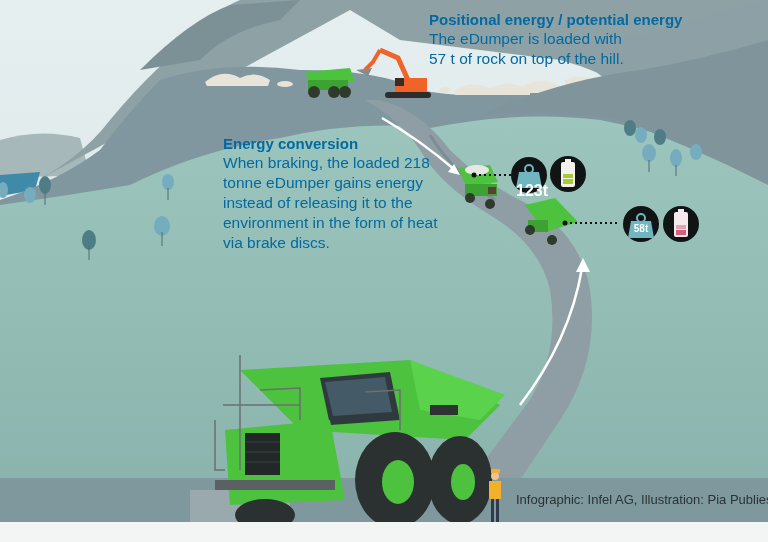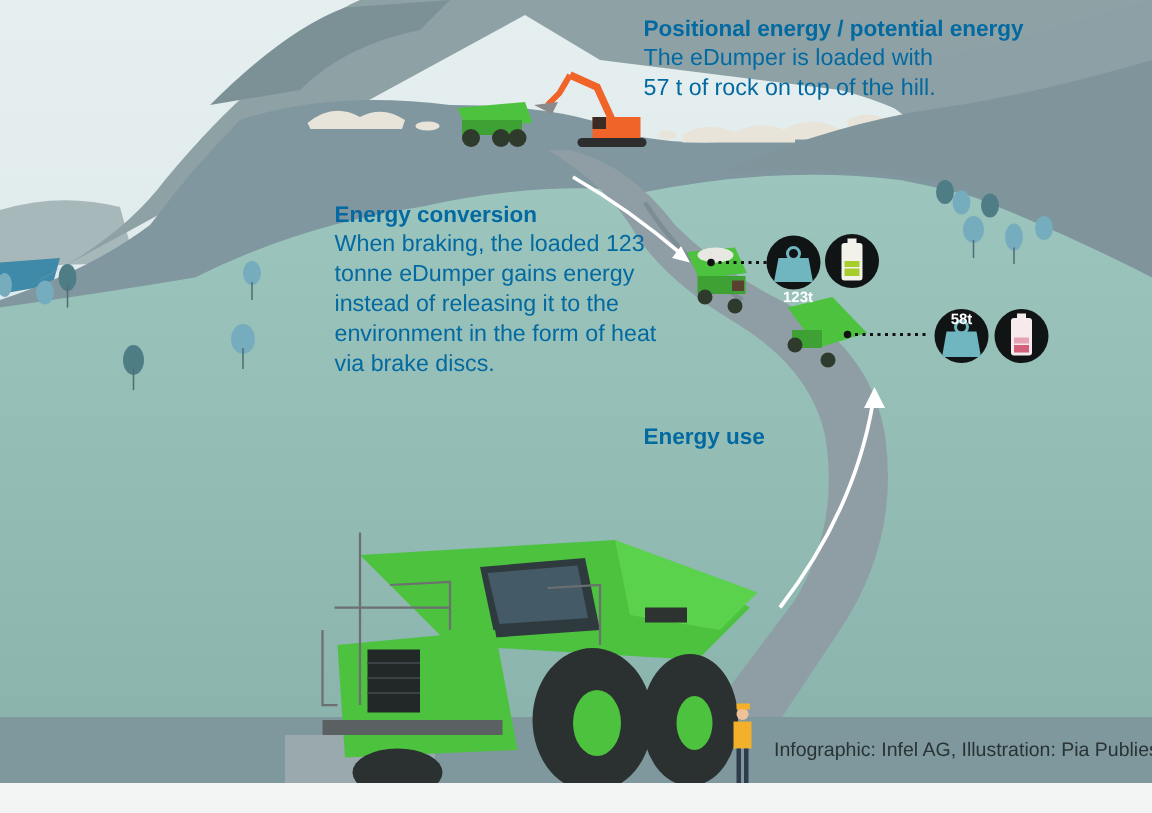--- a/index.html
+++ b/index.html
@@ -189,37 +189,36 @@
 
     <g>
       <circle cx="495" cy="476" r="4" fill="#f0c29a"></circle>
       <rect x="491" y="469" width="9" height="4" fill="#f3b12b"></rect>
       <rect x="489" y="481" width="12" height="18" fill="#f3b12b"></rect>
       <rect x="491" y="499" width="3" height="30" fill="#2f3b4a"></rect>
       <rect x="496" y="499" width="3" height="30" fill="#2f3b4a"></rect>
     </g>
   </svg>
 
-  <div class="txt" style="left:516px; top:193px; width:26px; font-size:10px; color:#ffffff; font-weight:bold; text-align:right;">123t</div>
-  <div class="txt" style="left:628px; top:208px; width:26px; font-size:10px; color:#ffffff; font-weight:bold; text-align:center;">58t</div>
+  <div class="txt" style="left:516px; top:182px; width:26px; font-size:16px; color:#ffffff; font-weight:bold; text-align:right;">123t</div>
+  <div class="txt" style="left:628px; top:223px; width:26px; font-size:10px; color:#ffffff; font-weight:bold; text-align:center;">58t</div>
 
   <div class="txt" style="left:429px; top:11px; width:340px;">
     <span class="h">Positional energy / potential energy</span>
     <span class="b">The eDumper is loaded with
 57 t of rock on top of the hill.</span>
   </div>
 
   <div class="txt" style="left:223px; top:135px; width:270px;">
     <span class="h">Energy conversion</span>
-    <span class="b">When braking, the loaded 123
+    <span class="b">When braking, the loaded 218
 tonne eDumper gains energy
 instead of releasing it to the
 environment in the form of heat
 via brake discs.</span>
   </div>
 
   <div class="txt" style="left:429px; top:283px; width:270px;">
-    <span class="h">Energy use</span>
   </div>
 
   <div class="credit">Infographic: Infel AG, Illustration: Pia Publies</div>
   <div class="bottom-strip"></div>
 </div>
 
 </body></html>

